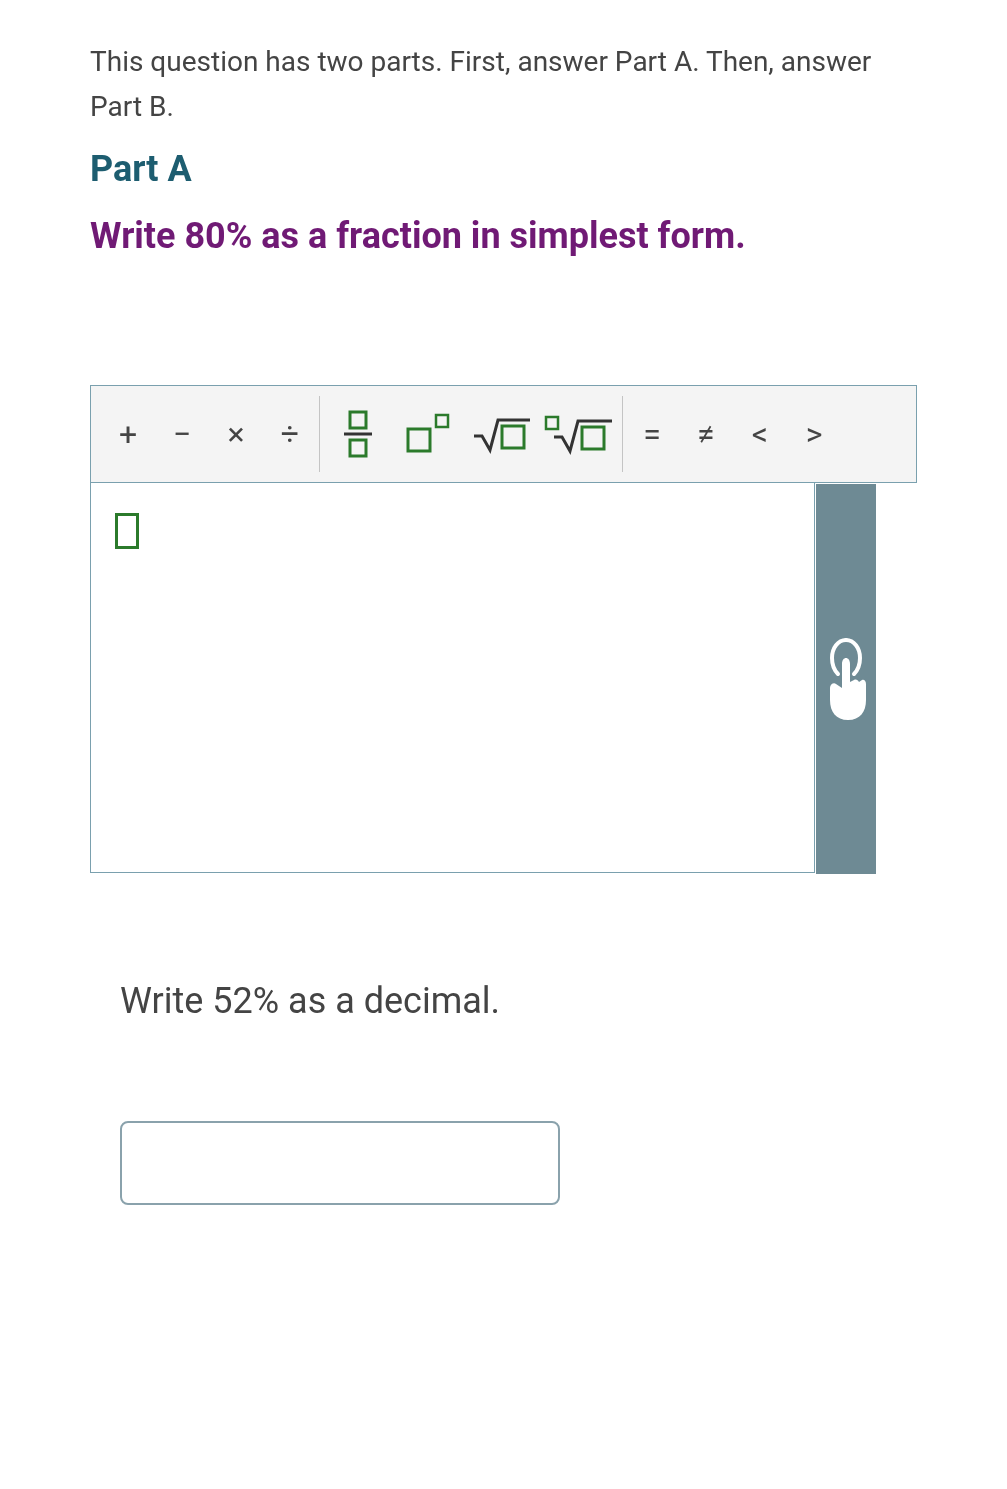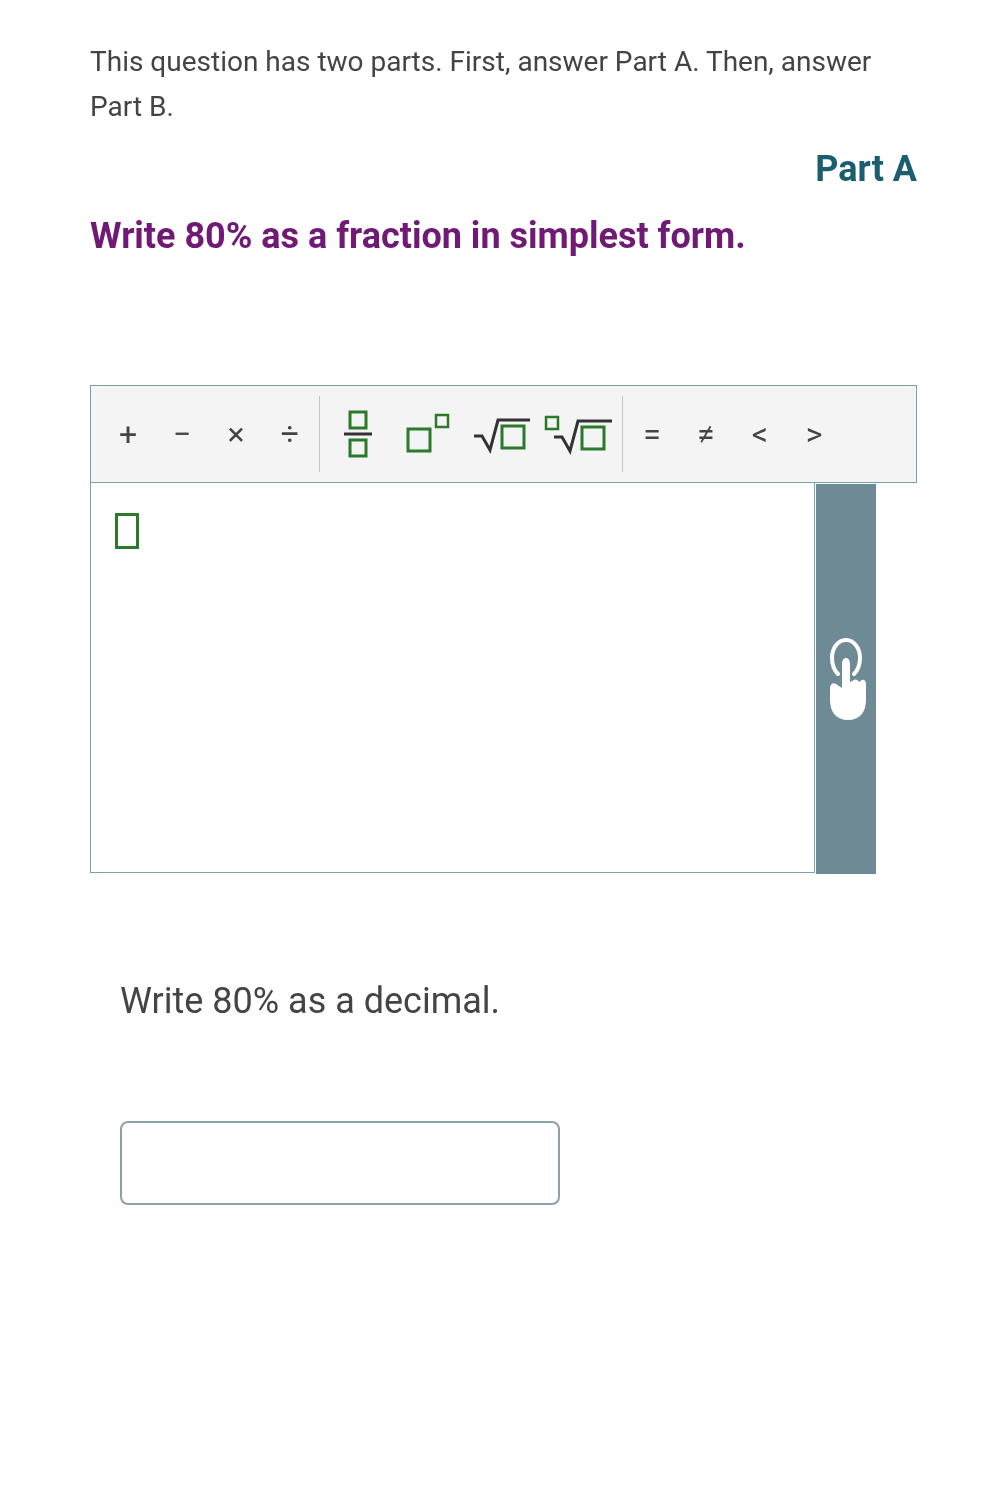--- a/index.html
+++ b/index.html
@@ -18,21 +18,20 @@
     font-size: 28px;
     line-height: 1.6;
     color: #444;
     margin-bottom: 18px;
   }
   .part-header {
     font-size: 36px;
     font-weight: 700;
     color: #1d5d70;
     margin-bottom: 18px;
-    text-align: right;
   }
   .part-a-q {
     font-size: 36px;
     line-height: 1.6;
     color: #701a75;
     margin-bottom: 120px;
     font-weight: bold;
   }
   
   .math-wrap {
@@ -185,17 +184,17 @@
     <div class="side-tab">
       <svg width="48" height="90" viewBox="0 0 48 90">
         <path d="M 24 6 C 16 6 10 14 10 24 C 10 30 12 36 16 40" fill="none" stroke="#fff" stroke-width="4" stroke-linecap="round"></path>
         <path d="M 24 6 C 32 6 38 14 38 24 C 38 30 36 36 32 40" fill="none" stroke="#fff" stroke-width="4" stroke-linecap="round"></path>
         <path d="M 20 30 C 20 26 22 24 24 24 C 26 24 28 26 28 30 L 28 48 L 32 46 C 34 45 36 46 37 48 L 40 46 C 42 45 44 47 44 50 L 44 66 C 44 78 38 86 26 86 C 14 86 8 78 8 66 L 8 54 C 8 50 12 48 14 50 L 20 54 Z" fill="#fff"></path>
       </svg>
     </div>
   </div>
 
 
-  <div class="part-b-q">Write 80% as a decimal.</div>
+  <div class="part-b-q">Write 52% as a decimal.</div>
 
   <input class="text-input" type="text" value="" style="">
 
 </div>
 
 </body></html>

